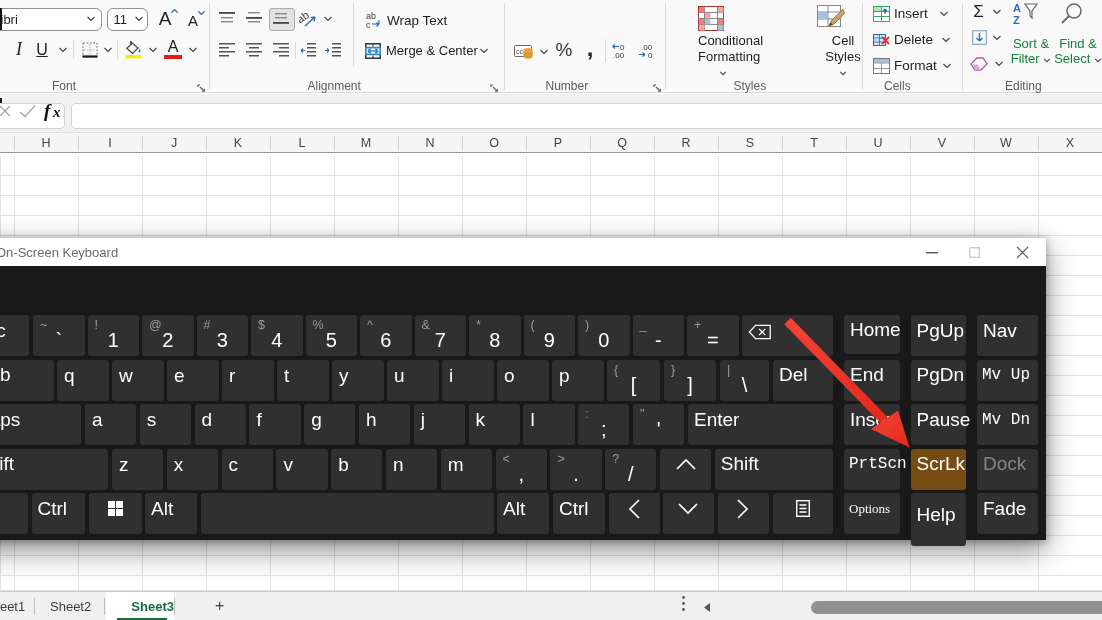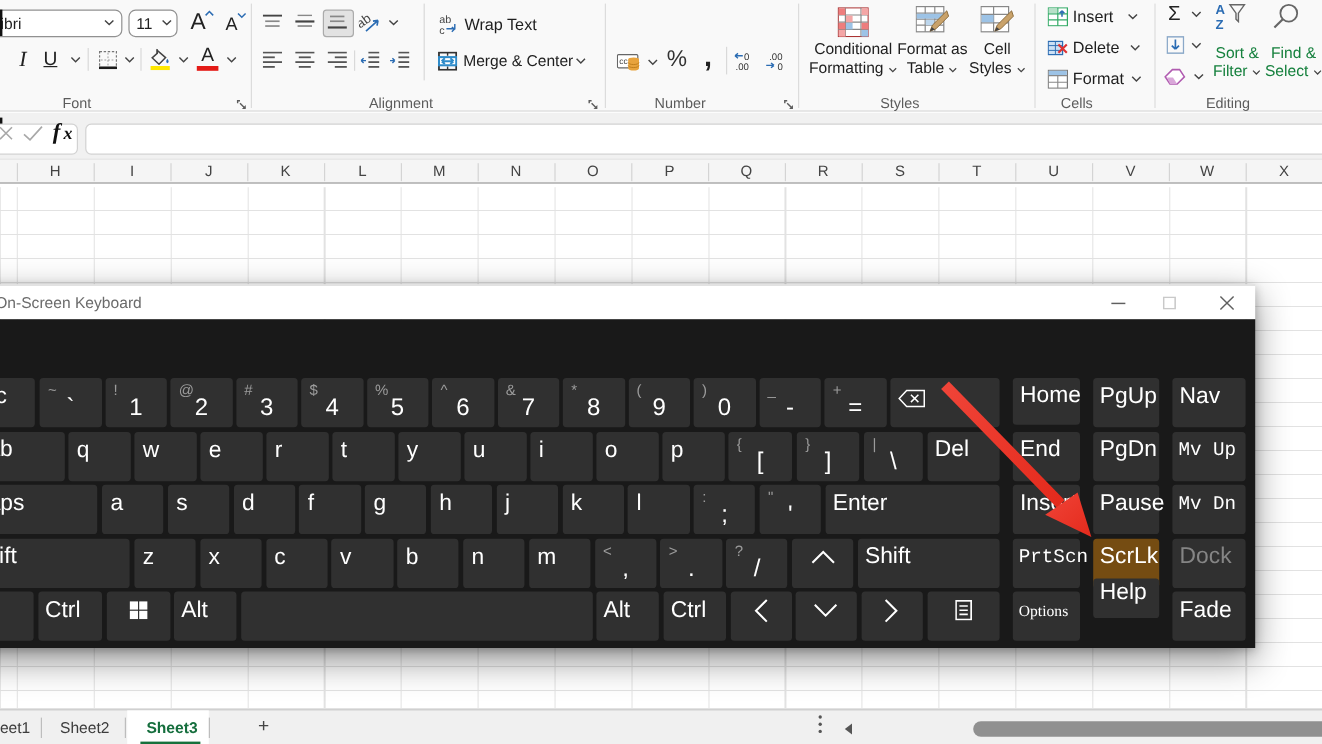--- a/index.html
+++ b/index.html
@@ -8,21 +8,21 @@
 #ribbon { position:absolute; left:0; top:0; width:1102px; height:93px; background:#f9f9f9; border-bottom:1px solid #d9d9d9; }
 .combo { position:absolute; height:23px; background:#fff; border:1px solid #919191; border-radius:6px; display:flex; align-items:center; font-size:13px; color:#1e1e1e; }
 .combo .cv { position:absolute; }
 .ico { position:absolute; display:flex; align-items:center; justify-content:center; }
 .vsep { position:absolute; width:1px; background:#d9d9d9; }
 .gsep { position:absolute; top:3px; height:87px; width:1px; background:#dcdcdc; }
 .glabel { position:absolute; font-size:12px; color:#5c5c5c; text-align:left; }
 .rtext { position:absolute; font-size:13.5px; color:#1e1e1e; }
 .bigbtn { position:absolute; top:2px; text-align:center; }
 .bicon { height:29px; display:flex; align-items:flex-end; justify-content:center; }
-.btxt { font-size:13px; color:#1e1e1e; line-height:15.5px; margin-top:2px; }
+.btxt { font-size:13px; color:#1e1e1e; line-height:15.5px; margin-top:2px;margin-left:24px; }
 .cellrow { position:absolute; left:873px; display:flex; align-items:center; height:20px; }
 .cicon { width:17px; height:16px; margin-right:4px; }
 .ctext { font-size:13.5px; color:#1e1e1e; }
 .sm2 { position:absolute; font-size:13px; color:#15803d; text-align:center; line-height:14.5px; }
 
 #fbar { position:absolute; left:0; top:94px; width:1102px; height:38px; background:#f1f1f1; }
 #fxbox { position:absolute; left:-40px; top:9px; width:105px; height:26px; background:#fff; border:1px solid #d2d2d2; border-radius:5px; }
 #finput { position:absolute; left:71px; top:9px; width:1040px; height:26px; background:#fff; border:1px solid #d2d2d2; border-radius:5px; }
 
 #chead { position:absolute; left:0; top:132px; width:1102px; height:21px; background:#f5f5f5; border-top:1px solid #e0e0e0; border-bottom:1.5px solid #9a9a9a; }
@@ -31,21 +31,21 @@
 
 #grid { position:absolute; left:0; top:156px; width:1102px; height:435px; background:#fff;
   background-image:repeating-linear-gradient(to right, #e2e2e2 0 1px, transparent 1px 64px),
                    repeating-linear-gradient(to bottom, #e2e2e2 0 1px, transparent 1px 20px);
   background-position:14px -1px; }
 
 #tabbar { position:absolute; left:0; top:591px; width:1102px; height:29px; background:#f0f0f0; border-top:1px solid #c8c8c8; }
 .tabsep { position:absolute; top:6px; height:17px; width:1px; background:#bdbdbd; }
 .tabtxt { position:absolute; top:7px; font-size:13px; color:#3c3c3c; }
 #tab3 { position:absolute; left:106px; top:0; width:68px; height:29px; background:#fff; }
-#tab3 b { position:absolute; left:0; right:0; top:7px; text-align:left; font-size:13px; color:#156e3d;margin-left:16px; }
+#tab3 b { position:absolute; left:0; right:0; top:7px; text-align:right; font-size:13px; color:#156e3d; }
 #tab3 u { position:absolute; left:11px; right:7px; bottom:1px; height:2.5px; background:#17703c; text-decoration:none; }
 
 #sthumb { position:absolute; left:811px; top:9px; width:300px; height:13px; background:#909090; border-radius:7px; }
 
 #osk { position:absolute; left:-60px; top:237px; width:1106px; height:303px; box-shadow:0 10px 28px rgba(0,0,0,0.45), 0 2px 8px rgba(0,0,0,0.28); }
 #osktitle { position:absolute; left:0; top:0; width:100%; height:29px; background:#fff; border-top:1px solid #cfcfcf; }
 #osktitle span { position:absolute; left:56px; top:7px; font-size:13px; color:#6b6b6b; }
 #oskbody { position:absolute; left:0; top:29px; width:100%; height:274px; background:#191919; }
 .k { position:absolute; background:#303030; border-radius:3px; color:#fff; display:flex; align-items:center; }
 .km { font-size:19px; padding-left:6px; padding-bottom:10px; }
@@ -308,35 +308,20 @@
             <rect x="20" y="1" width="5.5" height="5.5" fill="#f4a6a6"></rect>
             <rect x="20" y="13" width="5.5" height="5.5" fill="#ee7d7d"></rect>
             <rect x="1" y="19" width="5.5" height="5.5" fill="#f4a6a6"></rect>
             <rect x="20" y="19" width="5.5" height="5.5" fill="#9dc3e6"></rect>
           </svg>
         </div>
         <div class="btxt"><span>Conditional</span><br><span>Formatting <svg width="8" height="5" viewBox="0 0 10 6">
               <path d="M1.5 1 L5 4.5 L8.5 1" fill="none" stroke="#444" stroke-width="1.3"></path>
             </svg></span></div>
       </div>
-<div class="bigbtn" style="left:742px;width:70px">
-        <div class="bicon">
-          <svg width="28" height="26" viewBox="0 0 28 26">
-            <rect x="0.5" y="0.5" width="23" height="21" fill="#fff" stroke="#888" stroke-width="1"></rect>
-            <path d="M0.5 6 H23.5 M0.5 11 H23.5 M0.5 16 H23.5 M8 0.5 V21.5 M16 0.5 V21.5" stroke="#888" stroke-width="1"></path>
-            <rect x="1" y="6.5" width="22" height="4" fill="#9dc3e6"></rect>
-            <rect x="8.5" y="11.5" width="7" height="4.5" fill="#bdd7ee"></rect>
-            <path d="M26 4 L14 16 L12 21 L17 19 L27.5 8.5 Z" fill="#c9a26a" stroke="#8a6a3a" stroke-width="0.8"></path>
-            <path d="M12 21 L13.5 17.5 L16 19.5 Z" fill="#444"></path>
-          </svg>
-        </div>
-        <div class="btxt">Format as<br>Table <svg width="8" height="5" viewBox="0 0 10 6" style="display:inline-block">
-            <path d="M1.5 1 L5 4.5 L8.5 1" fill="none" stroke="#444" stroke-width="1.3"></path>
-          </svg></div>
-      </div>
 <div class="bigbtn" style="left:800px;width:62px">
         <div class="bicon">
           <svg width="28" height="26" viewBox="0 0 28 26">
             <rect x="0.5" y="0.5" width="23" height="21" fill="#fff" stroke="#888" stroke-width="1"></rect>
             <path d="M0.5 7 H23.5 M0.5 14 H23.5 M11 0.5 V21.5" stroke="#888" stroke-width="1"></path>
             <rect x="1" y="7.5" width="10" height="6" fill="#9dc3e6"></rect>
             <path d="M26 4 L14 16 L12 21 L17 19 L27.5 8.5 Z" fill="#c9a26a" stroke="#8a6a3a" stroke-width="0.8"></path>
             <path d="M12 21 L13.5 17.5 L16 19.5 Z" fill="#444"></path>
           </svg>
         </div>
@@ -626,21 +611,21 @@
 <div class="k km" style="left:844px;top:359.5px;width:55.5px;height:41px">End</div>
 <div class="k km" style="left:910.5px;top:359.5px;width:55.5px;height:41px">PgDn</div>
 <div class="k ks" style="left:977px;top:359.5px;width:61px;height:41px">Mv Up</div>
 <div class="k km" style="left:844px;top:404px;width:55.5px;height:41px">Insert</div>
 <div class="k km" style="left:910.5px;top:404px;width:55.5px;height:41px">Pause</div>
 <div class="k ks" style="left:977px;top:404px;width:61px;height:41px">Mv Dn</div>
 <div class="k ks" style="left:844px;top:448.5px;width:55.5px;height:41px">PrtScn</div>
 <div class="k km hl" style="left:910.5px;top:448.5px;width:55.5px;height:41px">ScrLk</div>
 <div class="k km dim" style="left:977px;top:448.5px;width:61px;height:41px">Dock</div>
 <div class="k ko" style="left:844px;top:493px;width:55.5px;height:41px">Options</div>
-<div class="k km" style="left:910.5px;top:482px;width:55.5px;height:33px">Help</div>
+<div class="k km" style="left:910.5px;top:493px;width:55.5px;height:53px">Help</div>
 <div class="k km" style="left:977px;top:493px;width:61px;height:41px">Fade</div>
 </div>
       </div>
 </div>
 <svg style="position:absolute;left:0;top:0;pointer-events:none" width="1102" height="620" viewBox="0 0 1102 620">
 <defs>
         <linearGradient id="ag" x1="0" y1="0" x2="1" y2="1">
           <stop offset="0" stop-color="#f04438"></stop>
           <stop offset="1" stop-color="#e42a1c"></stop>
         </linearGradient>

